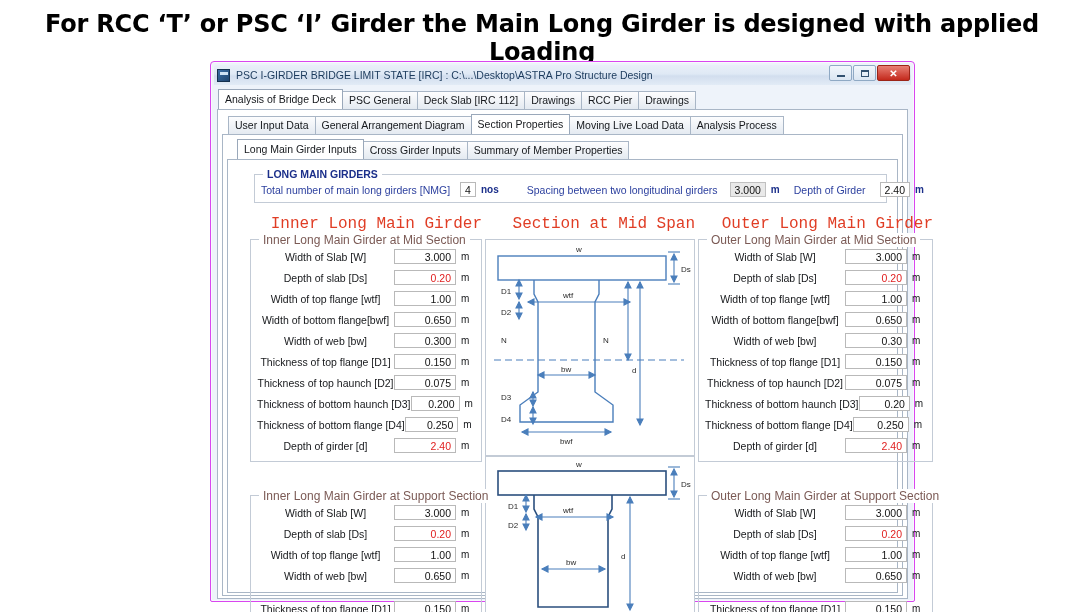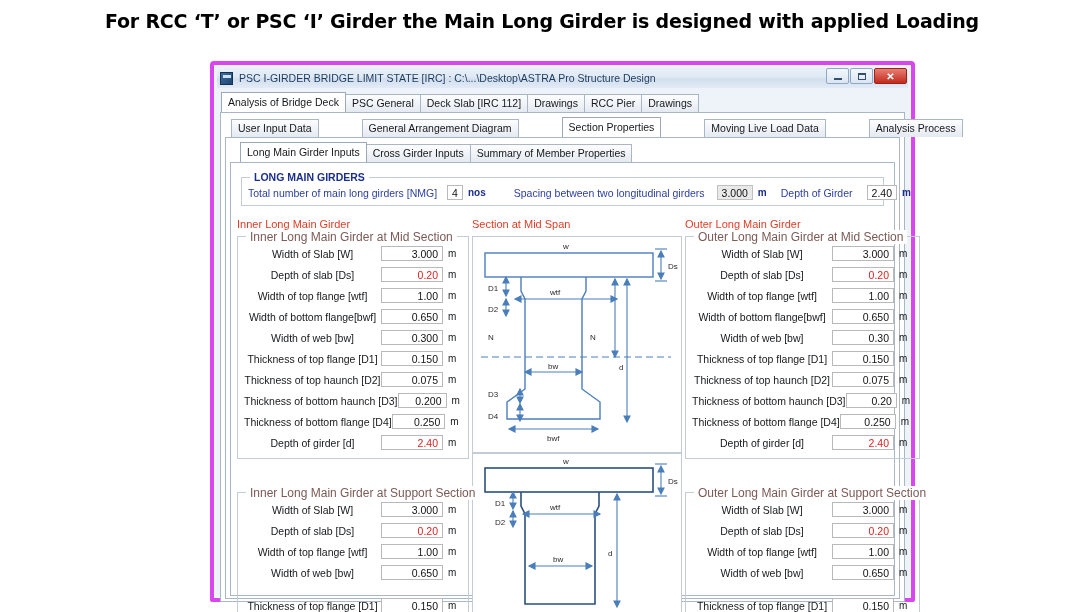--- a/index.html
+++ b/index.html
@@ -12,32 +12,32 @@
   }
   #page { position: relative; width: 1084px; height: 612px; background: #fff; }
 
   
   .slide-title {
     position: absolute;
     top: 10px; left: 0; width: 1084px;
     text-align: center;
     font-family: "DejaVu Sans", sans-serif;
     font-weight: bold;
-    font-size: 19px;
+    font-size: 24px;
     color: #000000;
     letter-spacing: -0.2px;
   }
 
   
   .app-window {
     position: absolute;
     left: 210px; top: 61px;
     width: 705px; height: 541px;
     background: #eef3fa;
-    border: 4px solid #d946ef;
+    border: 1px solid #d946ef;
     border-radius: 4px 4px 2px 2px;
     box-shadow: 0 0 0 1px rgba(255,255,255,0.6) inset;
     padding: 3px;
   }
   .titlebar {
     height: 20px;
     background: linear-gradient(to bottom, #e9f0f8 0%, #dfe9f5 45%, #d2deee 55%, #e2ebf6 100%);
     border-radius: 3px 3px 0 0;
     display: flex; align-items: center;
     position: relative;
@@ -77,21 +77,21 @@
     border: 1px solid #9c2417;
     color: #fff;
     font-size: 10px; font-weight: bold;
   }
   .win-btn .min-glyph { width: 8px; height: 2px; background: #31506f; margin-top:5px;}
   .win-btn .max-glyph { width: 8px; height: 7px; border: 1px solid #31506f; border-top-width:2px;}
 
   
   .tabrow { display: flex; align-items: flex-end; padding-left: 4px; }
   .tabrow.lvl1 { margin-top: 4px; }
-  .tabrow.lvl2 { margin-top: 2px; padding-left: 8px; gap: 44px; }
+  .tabrow.lvl2 { margin-top: 2px; padding-left: 8px; }
   .tabrow.lvl3 { margin-top: 2px; padding-left: 12px; }
   .tab {
     font-size: 10.5px;
     color: #15181c;
     padding: 2px 6px 3px 6px;
     border: 1px solid #a9b6c6;
     border-bottom: none;
     background: linear-gradient(to bottom,#fdfdfe,#e4eaf1);
     margin-right: -1px;
     white-space: nowrap;
@@ -105,21 +105,21 @@
     border-color: #9aa8ba;
   }
   .tabpanel {
     background: #ffffff;
     border: 1px solid #a9b6c6;
     position: relative;
     z-index: 1;
   }
   .tabpanel.p1 { margin: 0 3px; padding: 2px; }
   .tabpanel.p2 { margin: 0 2px; padding: 2px; }
-  .tabpanel.p3 { margin: 0 2px; padding: 4px 6px 6px 6px; height: 434px; }
+  .tabpanel.p3 { margin: 0 2px; padding: 4px 6px 6px 22px; height: 434px; }
 
   
   .groupbox {
     border: 1px solid #c3cbd6;
     position: relative;
     padding: 4px 6px 5px 6px;
   }
   .groupbox > .gb-title {
     position: absolute;
     top: -7px; left: 8px;
@@ -160,24 +160,24 @@
   .field.gray { background: #e9e9e9; border-color: #c0c0c0; }
   .field.red { color: #e02020; }
 
   
   .body3 { display: flex; gap: 0px; margin-top: 12px; }
   .col-left { width: 232px; }
   .col-mid  { width: 212px; margin: 0 3px; }
   .col-right{ width: 235px; }
 
   .col-head {
-    text-align: left;
-    font-size: 11px;
+    text-align: right;
+    font-size: 16px;
     color: #e03d25;
-    font-family: Liberation Sans, sans-serif;
+    font-family: Liberation Mono, monospace;
     margin-bottom: 6px;
     white-space: nowrap;
   }
   .col-head.mid { color: #e03d25; }
 
   .param-row {
     display: flex; align-items: center;
     font-size: 10.5px;
     color: #1a1a1a;
     height: 21px;

